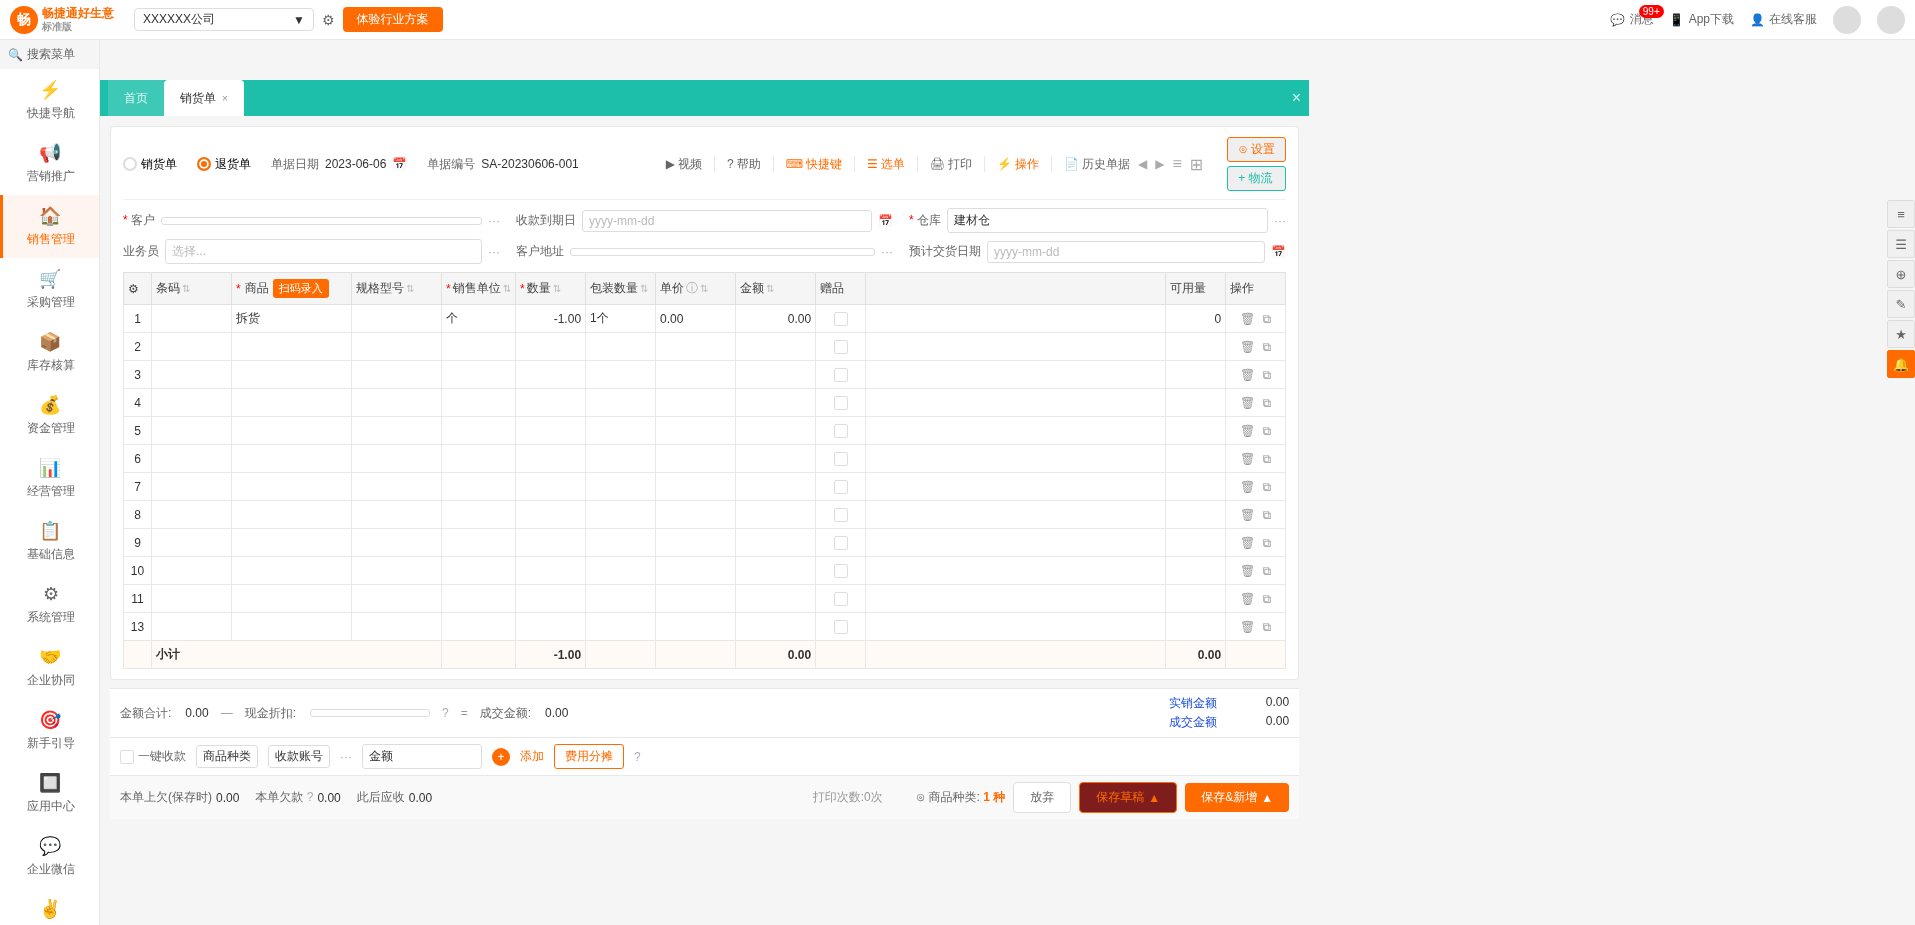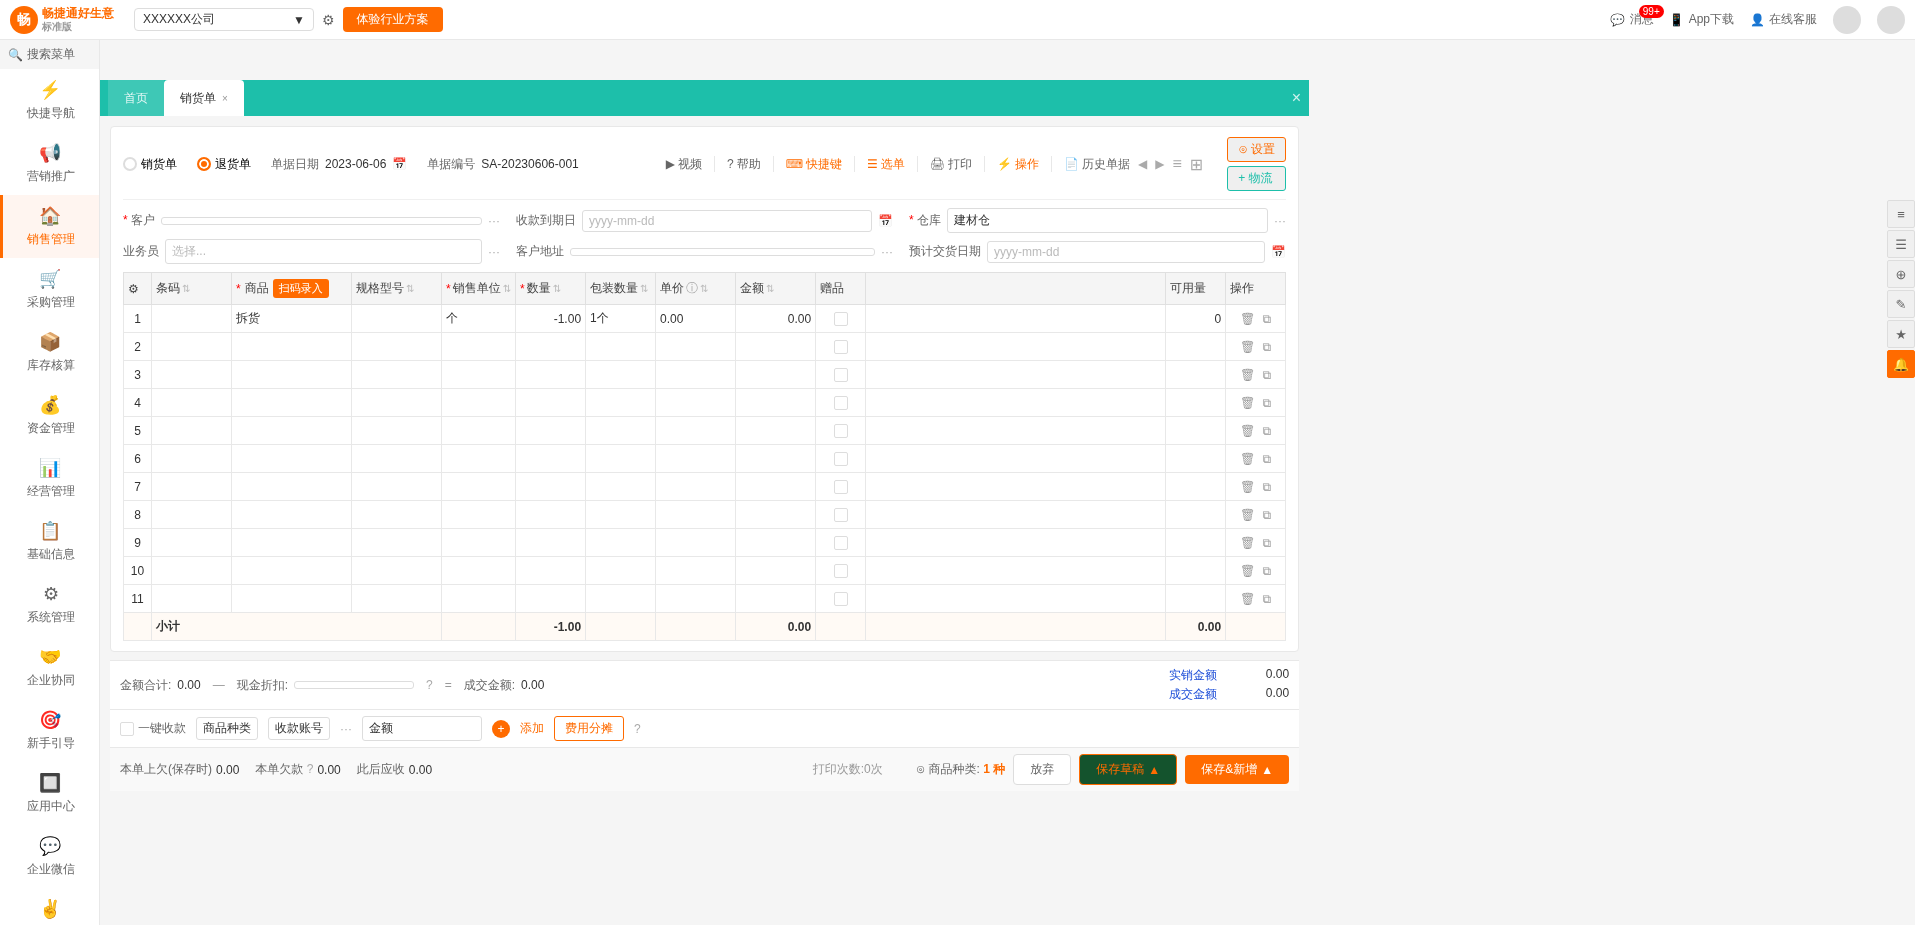--- a/index.html
+++ b/index.html
@@ -65,42 +65,42 @@
     .col-amount { width: 80px; text-align: right; }
     .col-gift { width: 50px; text-align: center; }
     .col-avail { width: 60px; text-align: right; }
     .col-ops { width: 60px; text-align: center; }
     .scan-btn { background: #ff6b00; color: white; border: none; border-radius: 3px; padding: 2px 6px; cursor: pointer; font-size: 11px; }
     .negative { color: red; }
     .subtotal-row td { background: #fffaf5; font-weight: bold; }
 
     
     .footer-bar { border-top: 1px solid #e8e8e8; padding: 6px 10px; display: flex; align-items: center; gap: 12px; background: #fff; }
-    .footer-total { display: flex; align-items: center; gap: 6px; font-size: 12px; }
+    .footer-total { display: flex; align-items: center; gap: 14px; font-size: 12px; }
     .footer-total .label { color: #666; }
     .footer-total .value { color: #333; }
 
     
     .payment-row { display: flex; align-items: center; gap: 10px; padding: 6px 10px; background: #fff; border-top: 1px solid #e8e8e8; }
     .checkbox-label { display: flex; align-items: center; gap: 4px; cursor: pointer; color: #666; }
     .chk { width: 14px; height: 14px; border: 1px solid #ddd; border-radius: 2px; }
     .select-input { border: 1px solid #ddd; border-radius: 3px; padding: 2px 6px; color: #333; cursor: pointer; }
     .orange-add-btn { background: #ff6b00; color: white; border: none; border-radius: 50%; width: 18px; height: 18px; cursor: pointer; font-size: 14px; display: flex; align-items: center; justify-content: center; }
     .expense-btn { border: 1px solid #ff6b00; color: #ff6b00; background: #fff; border-radius: 3px; padding: 3px 10px; cursor: pointer; }
     .question-icon { color: #aaa; cursor: pointer; }
 
     
     .stats-bar { display: flex; align-items: center; gap: 16px; padding: 6px 10px; background: #f9f9f9; border-top: 1px solid #e8e8e8; font-size: 12px; color: #666; }
     .stat-item { display: flex; align-items: center; gap: 4px; }
     .stat-value { color: #333; }
 
     
     .bottom-actions { display: flex; align-items: center; gap: 8px; margin-left: auto; }
     .btn-discard { border: 1px solid #ddd; background: #fff; color: #666; padding: 6px 16px; border-radius: 4px; cursor: pointer; }
-    .btn-draft { border: 1px solid #ff6b00; background: #14532d; color: #ff6b00; padding: 6px 16px; border-radius: 4px; cursor: pointer; display: flex; align-items: center; gap: 4px; }
+    .btn-draft { border: 1px solid #ff6b00; background: #7f1d1d; color: #ff6b00; padding: 6px 16px; border-radius: 4px; cursor: pointer; display: flex; align-items: center; gap: 4px; }
     .btn-save-new { background: #ff6b00; color: white; border: none; padding: 6px 16px; border-radius: 4px; cursor: pointer; display: flex; align-items: center; gap: 4px; }
 
     
     .right-panel { position: fixed; right: 0; top: 200px; display: flex; flex-direction: column; gap: 2px; }
     .rp-btn { width: 28px; height: 28px; background: #f0f0f0; border: 1px solid #ddd; display: flex; align-items: center; justify-content: center; cursor: pointer; color: #666; font-size: 13px; border-radius: 2px; }
     .rp-btn.active { background: #ff6b00; color: white; border-color: #ff6b00; }
 
     .divider { width: 1px; height: 16px; background: #e8e8e8; margin: 0 4px; }
     .input-placeholder { color: #bbb; }
 
@@ -626,20 +626,40 @@
       <td class="col-gift">
         <div style="width:14px;height:14px;border:1px solid #ddd;border-radius:2px;margin:auto;"></div>
       </td>
       <td style="min-width:300px;"></td>
       <td class="col-avail"></td>
       <td class="col-ops">
         <span style="cursor:pointer;color:#999;margin-right:4px;">🗑</span>
         <span style="cursor:pointer;color:#999;">⧉</span>
       </td>
     </tr>
+                <tr>
+      <td class="col-idx">13</td>
+      <td class="col-barcode"></td>
+      <td class="col-product"></td>
+      <td class="col-spec"></td>
+      <td class="col-unit"></td>
+      <td class="col-qty "></td>
+      <td class="col-pkg"></td>
+      <td class="col-price"></td>
+      <td class="col-amount"></td>
+      <td class="col-gift">
+        <div style="width:14px;height:14px;border:1px solid #ddd;border-radius:2px;margin:auto;"></div>
+      </td>
+      <td style="min-width:300px;"></td>
+      <td class="col-avail"></td>
+      <td class="col-ops">
+        <span style="cursor:pointer;color:#999;margin-right:4px;">🗑</span>
+        <span style="cursor:pointer;color:#999;">⧉</span>
+      </td>
+    </tr>
               </tbody>
             <tfoot>
               <tr class="subtotal-row">
                 <td class="col-idx"></td>
                 <td colspan="3">小计</td>
                 <td></td>
                 <td class="col-qty negative">-1.00</td>
                 <td></td>
                 <td></td>
                 <td class="col-amount">0.00</td>

